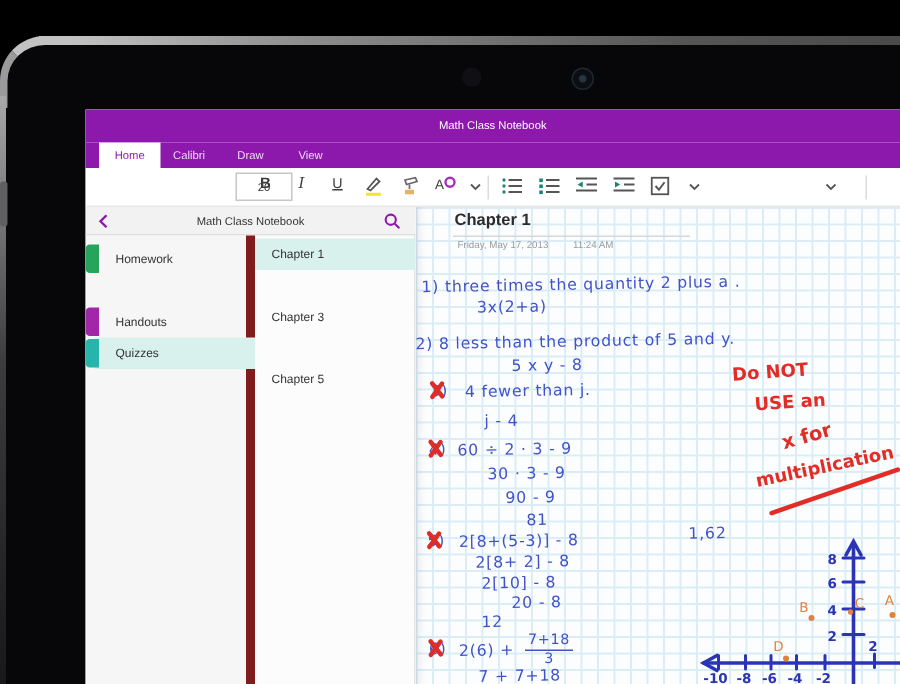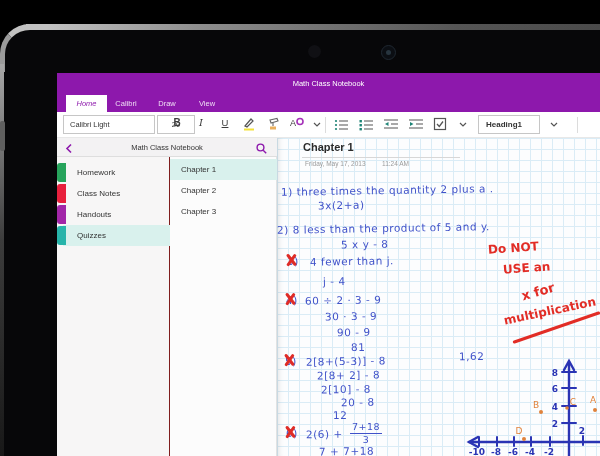--- a/index.html
+++ b/index.html
@@ -20,34 +20,34 @@
     background:#0b0e13;border:1px solid #1f2831;}
   .cam2::after{content:"";position:absolute;left:4px;top:4px;width:5px;height:5px;border-radius:50%;background:#27353f;}
   
   .screen{position:absolute;left:57px;top:73px;width:543px;height:383px;background:#fff;overflow:hidden;}
   .titlebar{position:absolute;left:0;top:0;width:543px;height:22px;background:#8d18ac;
     color:#fff;font-size:7.5px;line-height:22px;text-align:center;}
   .tabrow{position:absolute;left:0;top:22px;width:543px;height:17px;background:#8d18ac;}
   .rtab{position:absolute;top:0;height:17px;line-height:17px;font-size:7.5px;color:#efdcf4;
     transform:translateX(-50%);cursor:default;}
   .rtab-active{position:absolute;left:9px;top:0;width:41px;height:17px;background:#fff;
-    color:#8d18ac;font-size:7.5px;line-height:17px;text-align:center;font-style:italic;}
+    color:#8d18ac;font-size:7.5px;line-height:17px;text-align:center;}
   .toolbar{position:absolute;left:0;top:39px;width:543px;height:26px;background:#fff;
     border-bottom:1px solid #e8e8e8;box-sizing:border-box;}
   .tbox{position:absolute;top:3px;height:19px;box-sizing:border-box;border:1px solid #c6c6c6;
     background:#fff;font-size:7.5px;color:#333;line-height:17px;}
   .ticon{position:absolute;top:5px;width:16px;height:16px;text-align:center;color:#3c3c3c;cursor:default;}
   .tsep{position:absolute;top:5px;width:1px;height:16px;background:#dcdcdc;}
   
   .panel-header{position:absolute;left:0;top:65px;width:220px;height:19px;background:#f3f2f3;
     border-bottom:1px solid #dedede;box-sizing:border-box;}
   .panel-title{position:absolute;left:0;top:0;width:220px;height:19px;line-height:19px;
     text-align:center;font-size:7.5px;color:#333;}
   .sections-col{position:absolute;left:0;top:84px;width:113px;height:299px;background:#f7f6f6;
-    border-right:1px solid #7f1d1d;box-sizing:border-box;}
+    border-right:6px solid #7f1d1d;box-sizing:border-box;}
   .sec-row{position:absolute;left:0;width:113px;height:21px;cursor:default;}
   .sec-hl{position:absolute;left:6px;top:0;width:107px;height:21px;background:#d9f1ed;}
   .sec-tab{position:absolute;left:0;top:1px;width:9px;height:19px;border-radius:3px 0 0 3px;}
   .sec-label{position:absolute;left:20px;top:0;height:21px;line-height:21px;font-size:8px;color:#333;}
   .pages-col{position:absolute;left:113px;top:84px;width:107px;height:299px;background:#fcfcfc;
     border-right:1px solid #e2e2e2;box-sizing:border-box;}
   .page-row{position:absolute;left:0;width:107px;height:21px;cursor:default;}
   .page-label{position:absolute;left:11px;top:0;height:21px;line-height:21px;font-size:8px;color:#333;}
   .row-selected{background:#d9f1ed;}
   
@@ -99,21 +99,20 @@
     </div>
 
     <div class="tabrow">
       <div class="rtab-active">Home</div>
       <div class="rtab" style="left:69px">Calibri</div>
       <div class="rtab" style="left:110px">Draw</div>
       <div class="rtab" style="left:150px">View</div>
     </div>
 
     <div class="toolbar">
-      <div class="tbox" style="left:6px;width:92px;padding-left:6px">Calibri Light</div>
       <div class="tbox" style="left:100px;width:38px;text-align:center">20</div>
       <div class="ticon" style="left:112px;font-weight:bold;font-size:10px">B</div>
       <div class="ticon" style="left:136px;font-style:italic;font-family:'DejaVu Serif',serif;font-size:10px">I</div>
       <div class="ticon" style="left:160px;text-decoration:underline;font-size:9.5px">U</div>
       <div class="ticon" style="left:184px">
         <svg width="14" height="14" viewBox="0 0 14 14">
           <path d="M3 9 L9 2 L11 4 L5 10 Z" fill="none" stroke="#555" stroke-width="1.2"></path>
           <rect x="2" y="11.5" width="10" height="2" fill="#f3e23a"></rect>
         </svg>
       </div>
@@ -167,21 +166,20 @@
         <svg width="14" height="14" viewBox="0 0 14 14">
           <rect x="1.5" y="1.5" width="11" height="11" fill="none" stroke="#555" stroke-width="1.2"></rect>
           <path d="M4 7 L6.3 9.5 L10 4.5" fill="none" stroke="#555" stroke-width="1.3"></path>
         </svg>
       </div>
       <div class="ticon" style="left:398px">
         <svg width="10" height="14" viewBox="0 0 10 14">
             <path d="M2 6 L5 9 L8 6" fill="none" stroke="#555" stroke-width="1.2"></path>
           </svg>
       </div>
-      <div class="tbox" style="left:421px;width:62px;padding-left:7px;font-weight:bold;font-size:8px">Heading1</div>
       <div class="ticon" style="left:489px">
         <svg width="10" height="14" viewBox="0 0 10 14">
             <path d="M2 6 L5 9 L8 6" fill="none" stroke="#555" stroke-width="1.2"></path>
           </svg>
       </div>
       <div class="tsep" style="left:520px"></div>
     </div>
 
     <div class="panel-header">
       <div class="ticon" style="left:4px;top:3px">
@@ -196,44 +194,40 @@
           <path d="M8.2 8.2 L11.2 11.2" stroke="#8d18ac" stroke-width="1.4"></path>
         </svg>
       </div>
     </div>
 
     <div class="sections-col">
       <div class="sec-row" style="top:5px">
         <div class="sec-tab" style="background:#27a45c"></div>
         <div class="sec-label">Homework</div>
       </div>
-      <div class="sec-row" style="top:26px">
-        <div class="sec-tab" style="background:#e8203d"></div>
-        <div class="sec-label">Class Notes</div>
-      </div>
       <div class="sec-row" style="top:47px">
         <div class="sec-tab" style="background:#a226a8"></div>
         <div class="sec-label">Handouts</div>
       </div>
       <div class="sec-row" style="top:68px">
         <div class="sec-hl"></div>
         <div class="sec-tab" style="background:#27b4aa"></div>
         <div class="sec-label">Quizzes</div>
       </div>
     </div>
 
     <div class="pages-col">
       <div class="page-row row-selected" style="top:2px">
         <div class="page-label">Chapter 1</div>
       </div>
-      <div class="page-row" style="top:23px">
-        <div class="page-label">Chapter 2</div>
-      </div>
       <div class="page-row" style="top:44px">
         <div class="page-label">Chapter 3</div>
+      </div>
+      <div class="page-row" style="top:85px">
+        <div class="page-label">Chapter 5</div>
       </div>
     </div>
 
     <div class="canvas">
       <div class="pg-title">Chapter 1</div>
       <div class="pg-underline"></div>
       <div class="pg-date">Friday, May 17, 2013</div>
       <div class="pg-time">11:24 AM</div>
 
       <div class="ink" style="left:4px;top:46px">1) three times  the quantity  2 plus a .</div>
@@ -252,21 +246,21 @@
       <div class="ink" style="left:48px;top:172px">30 · 3 - 9</div>
       <div class="ink" style="left:60px;top:188px">90 - 9</div>
       <div class="ink" style="left:74px;top:203px">81</div>
 
       <div class="ink ink-num" style="left:8px;top:217px">5)</div>
       <div class="xmark" style="left:6px;top:215px"></div>
       <div class="ink" style="left:29px;top:217px">2[8+(5-3)] - 8</div>
       <div class="ink" style="left:40px;top:231px">2[8+ 2] - 8</div>
       <div class="ink" style="left:44px;top:245px">2[10] - 8</div>
       <div class="ink" style="left:64px;top:258px">20 - 8</div>
-      <div class="ink" style="left:56px;top:271px">12</div>
+      <div class="ink" style="left:44px;top:271px">12</div>
 
       <div class="ink ink-num" style="left:9px;top:289px">6)</div>
       <div class="xmark" style="left:7px;top:287px"></div>
       <div class="ink" style="left:29px;top:290px">2(6) +</div>
       <div class="frac" style="left:73px;top:283px">
         <span class="ftop">7+18</span>
         <span>3</span>
       </div>
       <div class="ink" style="left:42px;top:307px"><span>7  + </span><span class="u-ink">7+18</span></div>
 

